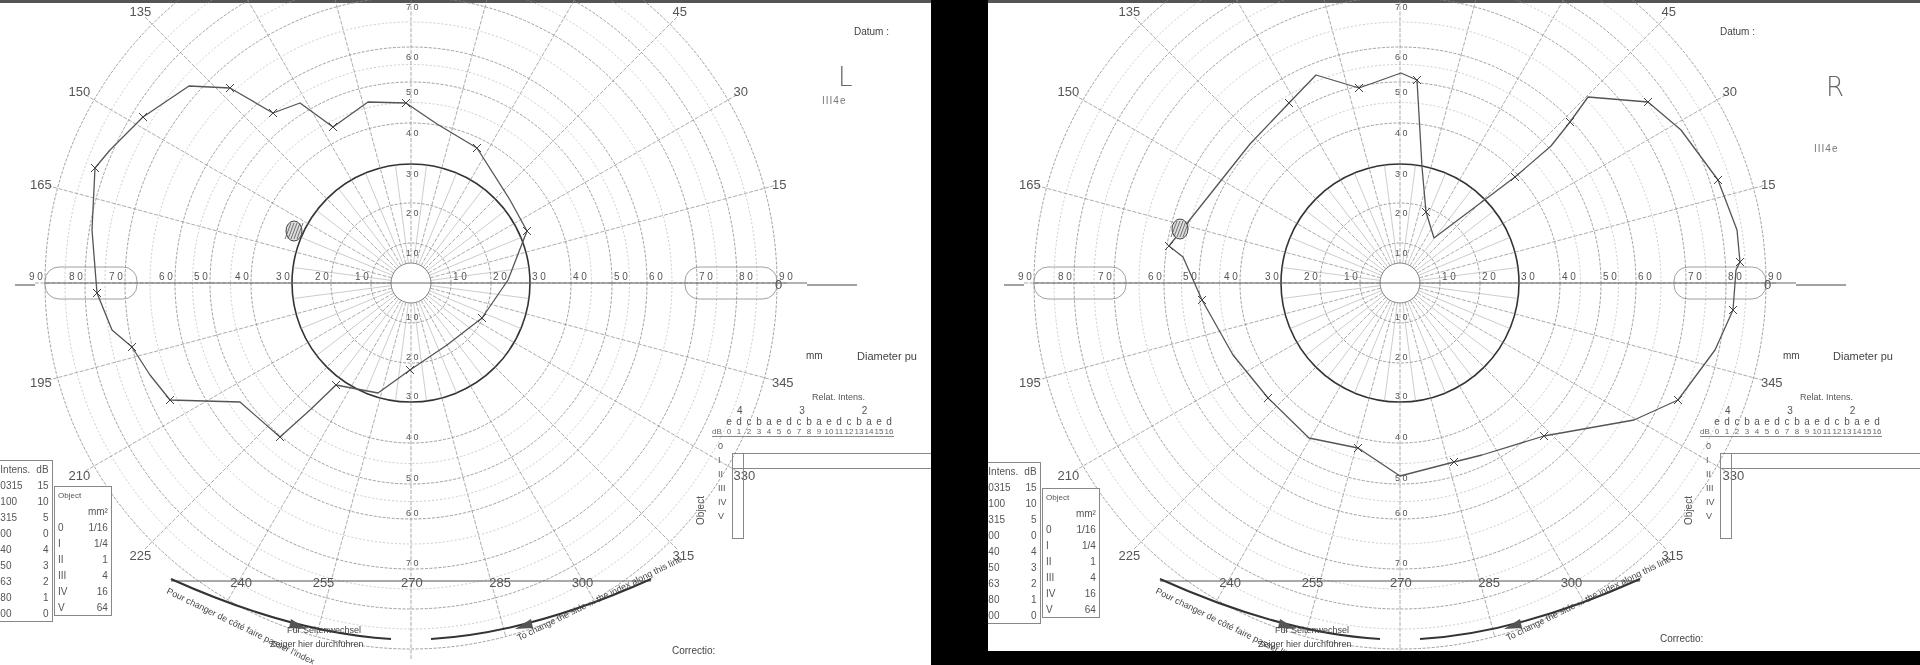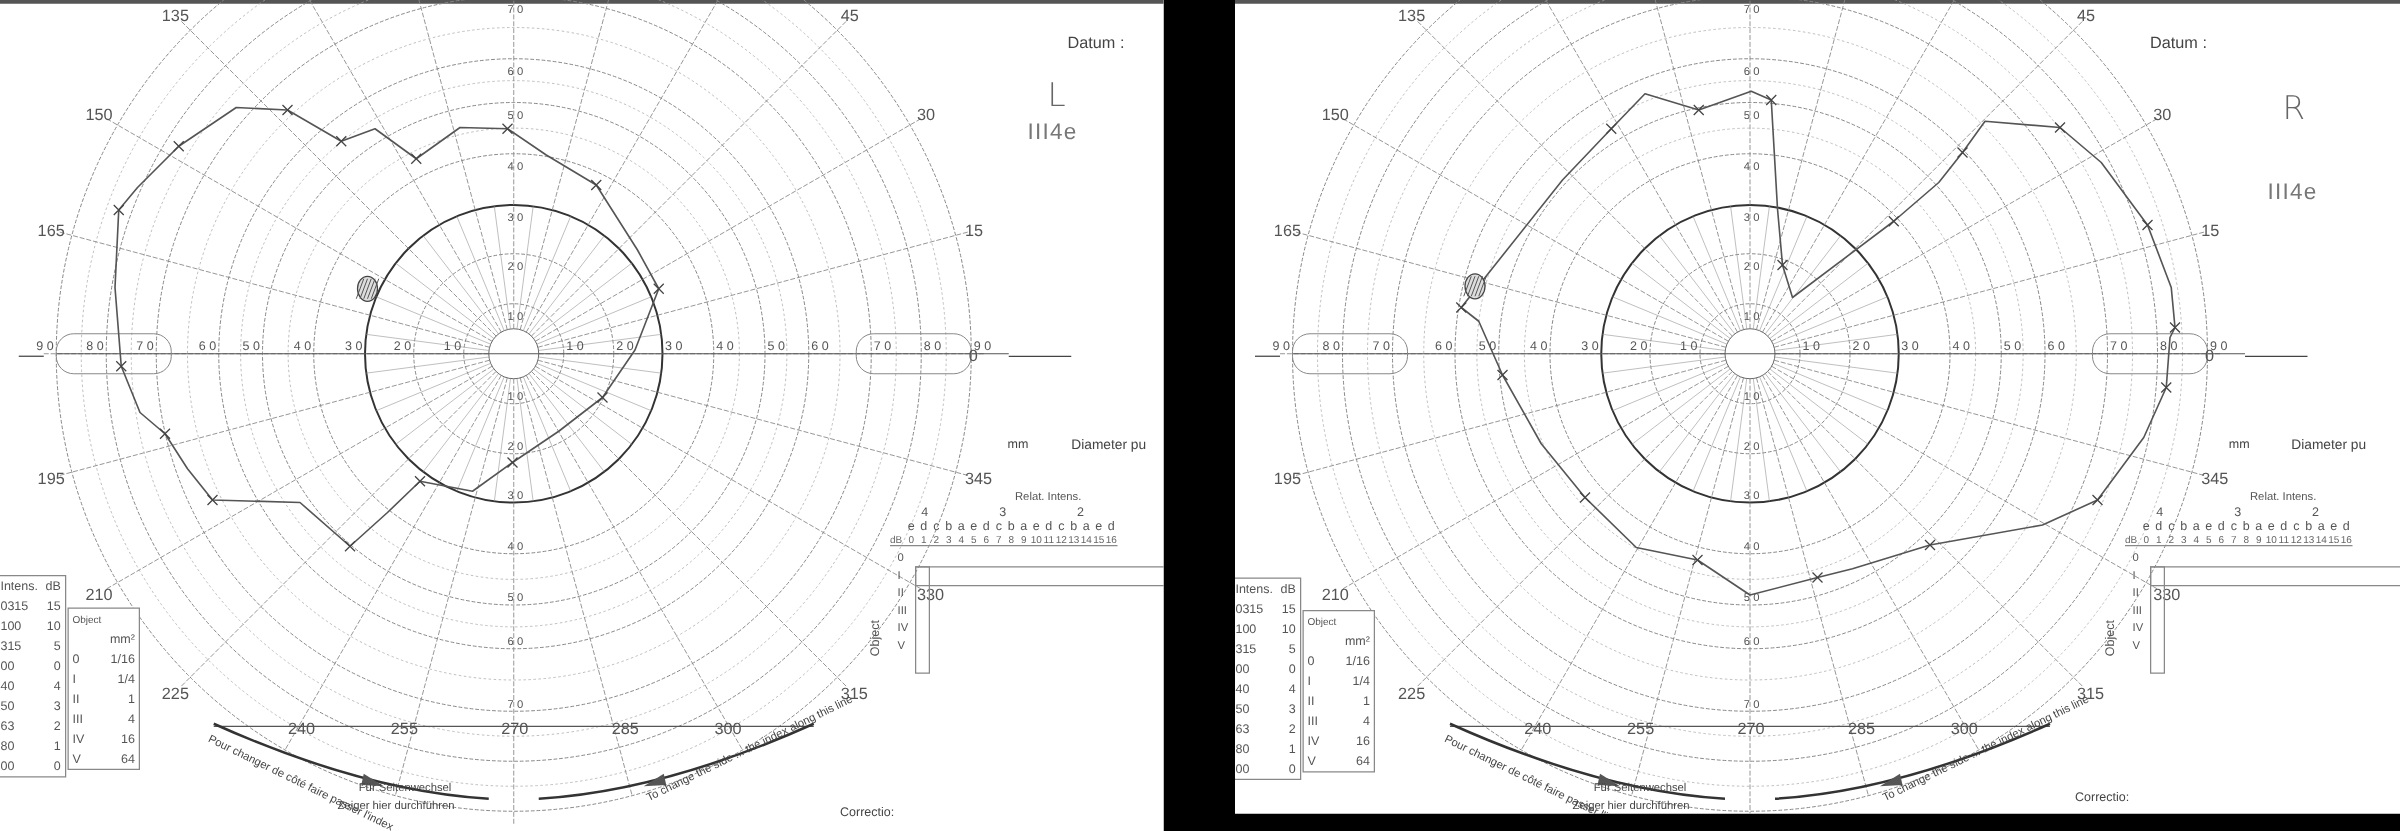--- a/index.html
+++ b/index.html
@@ -3,23 +3,23 @@
 <meta charset="utf-8">
 <style>
   html,body{margin:0;padding:0;background:#000;}
   body{width:1920px;height:665px;position:relative;overflow:hidden;font-family:"Liberation Sans",sans-serif;color:#333;}
   .panel{position:absolute;top:0;background:#fff;overflow:hidden;}
   #panel-left{left:0;width:931px;height:665px;}
   #panel-right{left:988px;width:932px;height:651px;}
   .topbar{position:absolute;left:0;top:0;width:100%;height:3px;background:#555;}
   svg{position:absolute;left:0;top:0;}
   .abs{position:absolute;white-space:nowrap;}
-  .datum{font-size:13px;color:#444;}
+  .datum{font-size:10px;color:#444;}
   .eye{font-family:"DejaVu Sans",sans-serif;font-size:26px;color:#666;font-weight:300;}
-  .stim{font-size:18px;color:#777;letter-spacing:1px;}
+  .stim{font-size:10px;color:#777;letter-spacing:1px;}
   table.tbl{border-collapse:collapse;font-size:10px;color:#555;}
   table.tbl td{padding:1px 3px;height:14px;}
   .intens{position:absolute;border:1px solid #888;background:#fff;}
   .objtbl{position:absolute;border:1px solid #888;background:#fff;}
   .grid-cell{display:inline-block;width:10px;text-align:center;}
 </style>
 </head>
 <body>
 
 <div id="panel-left" class="panel">

